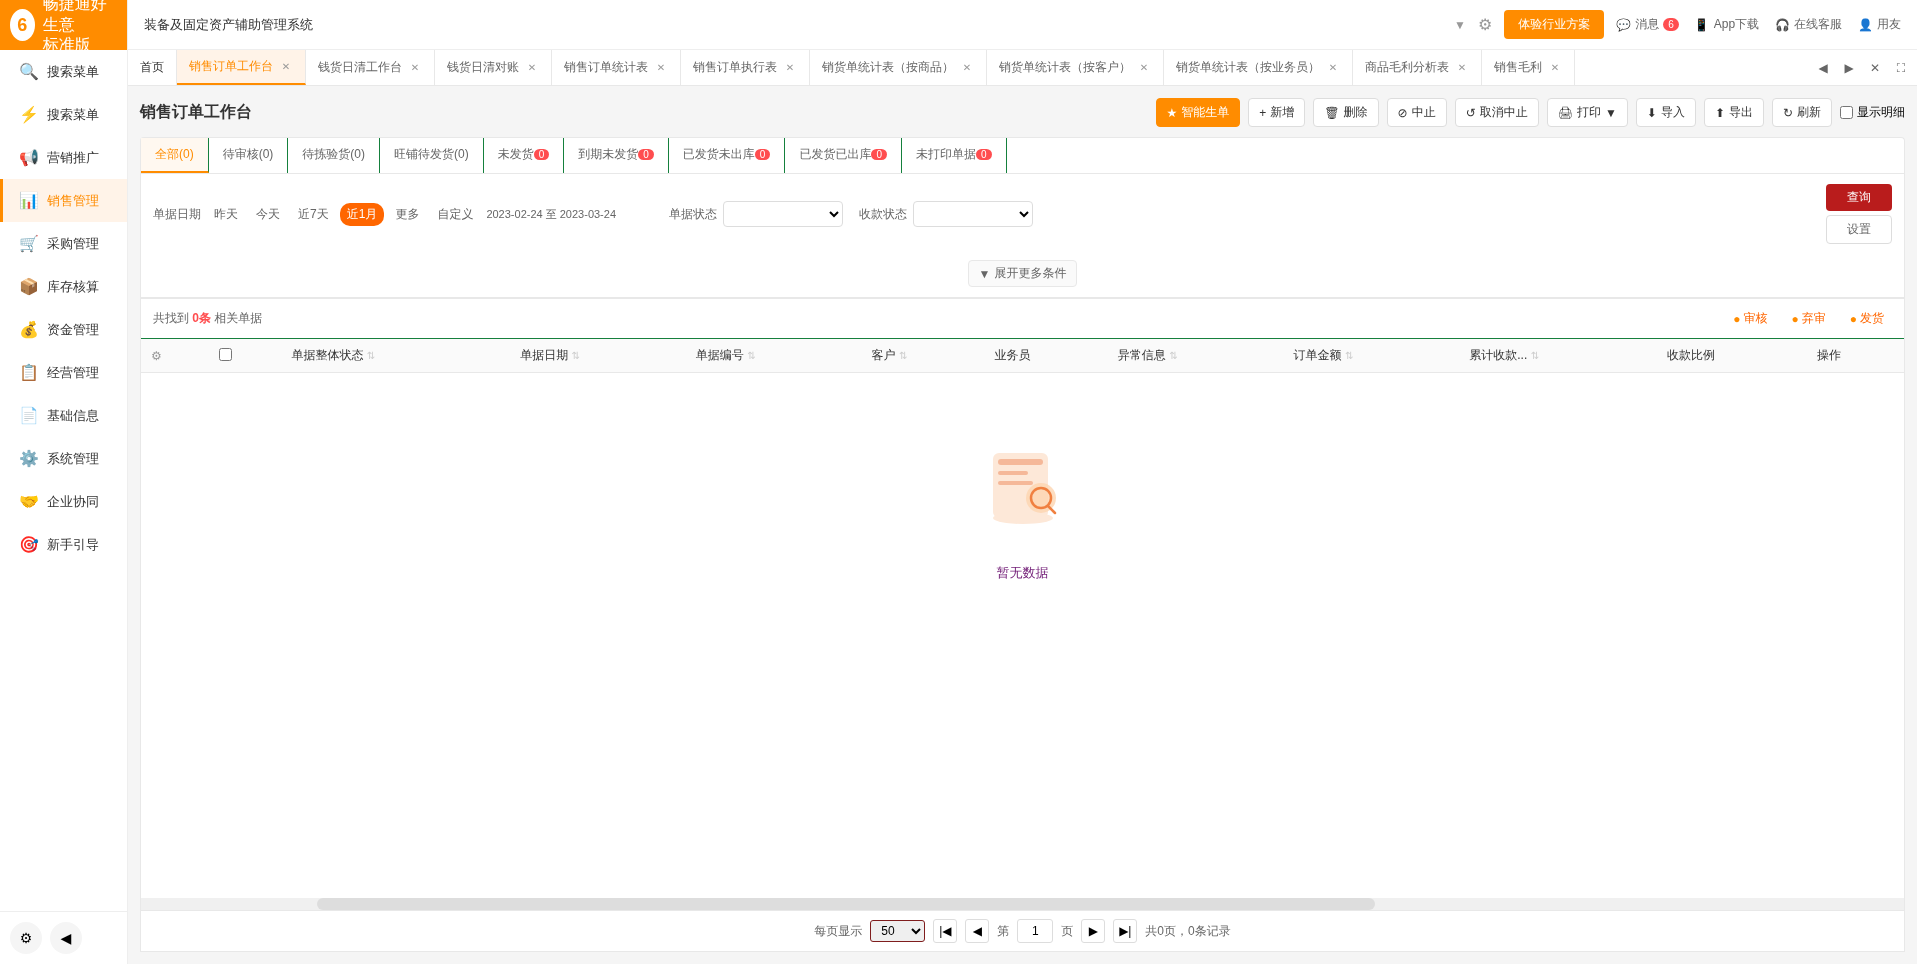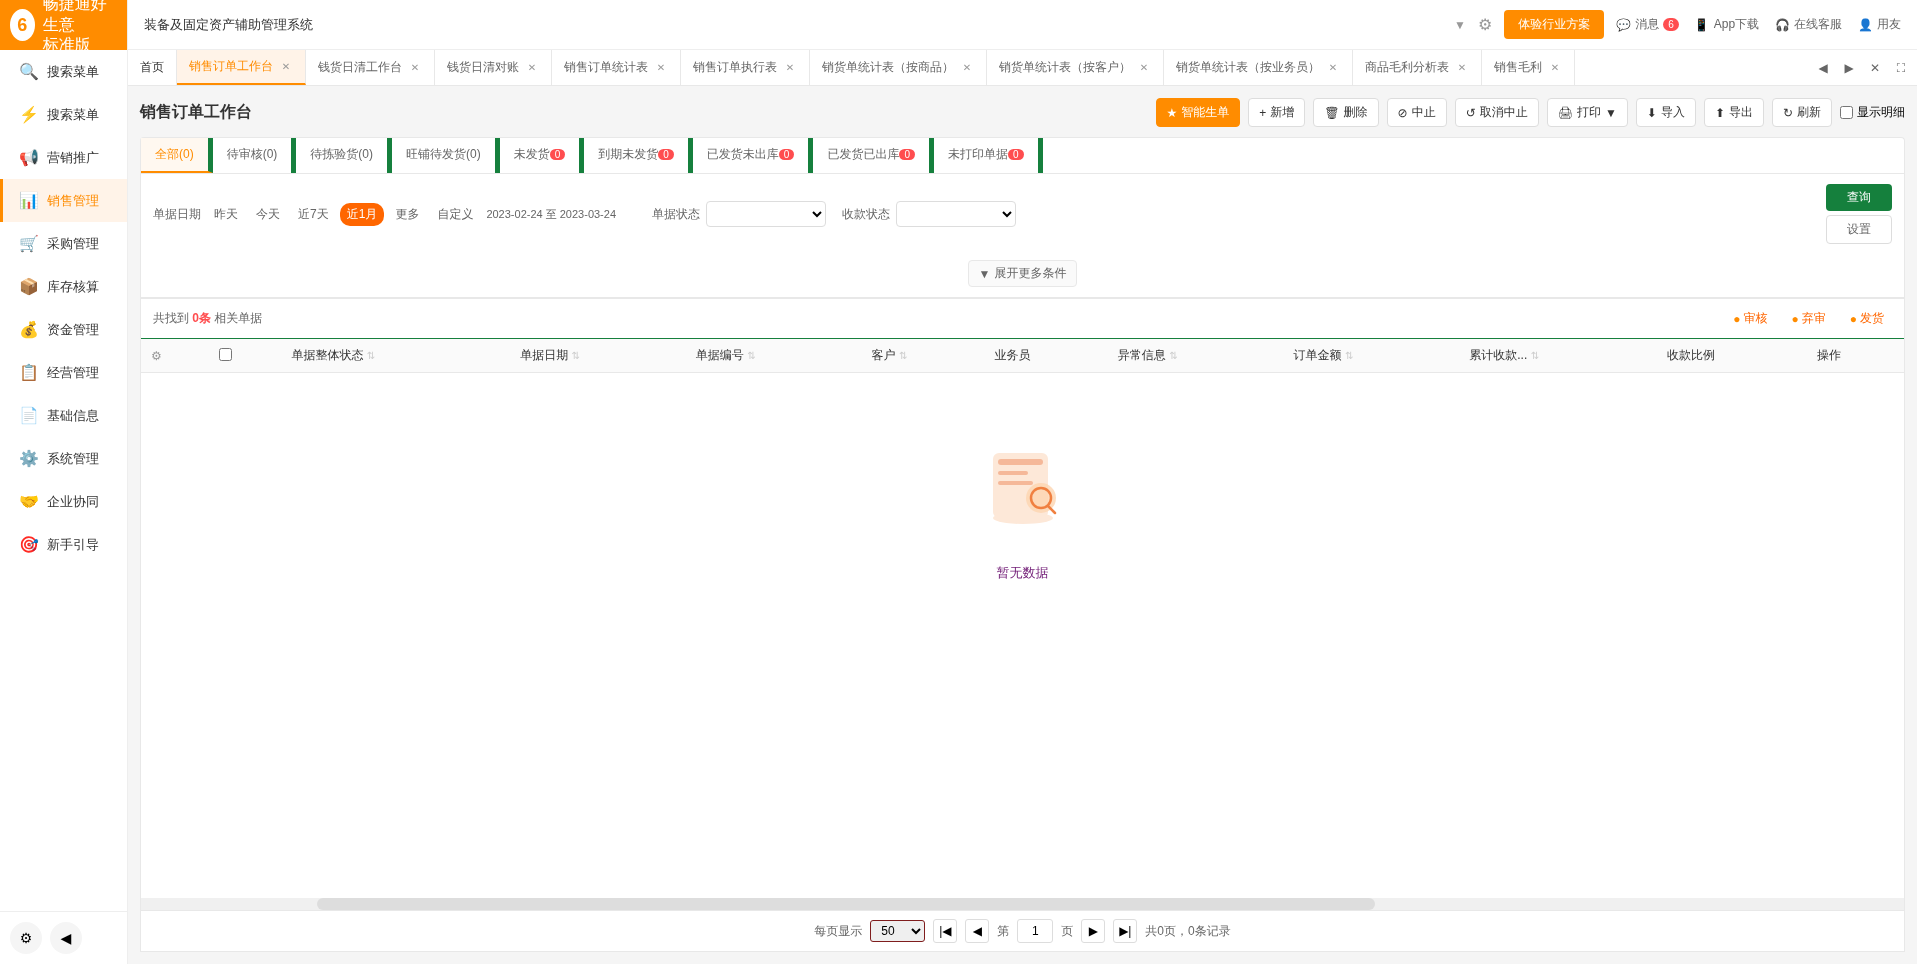--- a/index.html
+++ b/index.html
@@ -43,36 +43,36 @@
 
     
     .page-header { display: flex; align-items: center; justify-content: space-between; margin-bottom: 10px; }
     .page-title { font-size: 16px; font-weight: bold; color: #333; }
     .page-actions { display: flex; align-items: center; gap: 8px; }
     .action-btn { padding: 5px 10px; border-radius: 4px; font-size: 12px; cursor: pointer; border: 1px solid #ddd; background: #fff; color: #333; display: flex; align-items: center; gap: 4px; }
     .action-btn.primary { background: #ff8c00; color: #fff; border-color: #ff8c00; }
 
     
     .sub-tabs { display: flex; gap: 0; background: #fff; border-radius: 4px 4px 0 0; border: 1px solid #e8e8e8; border-bottom: none; margin-bottom: 0; flex-shrink: 0; }
-    .sub-tab { padding: 8px 14px; cursor: pointer; font-size: 12px; color: #666; border-right: 5px solid #15803d; white-space: nowrap; }
+    .sub-tab { padding: 8px 14px; cursor: pointer; font-size: 12px; color: #666; border-right: 1px solid #15803d; white-space: nowrap; }
     .sub-tab.active { color: #ff8c00; background: #fff8f0; border-bottom: 2px solid #ff8c00; }
     .sub-tab .count-badge-orange { background: #ff4d4f; color: #fff; border-radius: 10px; padding: 0 5px; font-size: 10px; }
 
     
     .filter-area { background: #fff; border: 1px solid #e8e8e8; padding: 10px 12px; display: flex; align-items: center; gap: 16px; flex-wrap: wrap; }
     .filter-row { display: flex; align-items: center; gap: 16px; width: 100%; }
     .filter-item { display: flex; align-items: center; gap: 6px; font-size: 12px; }
     .filter-label { color: #666; white-space: nowrap; }
     .filter-date-btns { display: flex; gap: 4px; }
     .filter-date-btn { padding: 2px 6px; border-radius: 3px; cursor: pointer; font-size: 12px; color: #666; border: 1px solid transparent; }
     .filter-date-btn.active { background: #ff6600; color: #fff; border-radius: 10px; }
     .filter-date-range { color: #666; font-size: 11px; }
     .filter-select { min-width: 120px; padding: 4px 8px; border: 1px solid #ddd; border-radius: 4px; font-size: 12px; background: #fff; }
     .filter-expand { display: flex; align-items: center; gap: 4px; color: #666; cursor: pointer; font-size: 12px; border: 1px solid #e8e8e8; padding: 4px 10px; border-radius: 4px; background: #fafafa; }
-    .query-btn { padding: 5px 20px; background: #15803d; color: #fff; border: none; border-radius: 4px; cursor: pointer; font-size: 12px; }
+    .query-btn { padding: 5px 20px; background: #b91c1c; color: #fff; border: none; border-radius: 4px; cursor: pointer; font-size: 12px; }
     .set-btn { padding: 5px 20px; background: #fff; color: #666; border: 1px solid #ddd; border-radius: 4px; cursor: pointer; font-size: 12px; }
 
     
     .table-container { background: #fff; border: 1px solid #e8e8e8; flex: 1; display: flex; flex-direction: column; overflow: hidden; }
     .table-toolbar { padding: 8px 12px; display: flex; align-items: center; justify-content: space-between; border-bottom: 1px solid #15803d; }
     .table-count { font-size: 12px; color: #666; }
     .table-count-highlight { color: #ff4d4f; font-weight: bold; }
     .table-actions { display: flex; gap: 8px; }
     .table-action-btn { font-size: 12px; color: #ff6600; cursor: pointer; display: flex; align-items: center; gap: 3px; padding: 3px 8px; }
     .table-scroll { flex: 1; overflow: auto; }
@@ -313,21 +313,21 @@
           <div class="filter-date-btns">
             <span class="filter-date-btn">昨天</span>
             <span class="filter-date-btn">今天</span>
             <span class="filter-date-btn">近7天</span>
             <span class="filter-date-btn active">近1月</span>
             <span class="filter-date-btn">更多</span>
             <span class="filter-date-btn">自定义</span>
           </div>
           <span class="filter-date-range">2023-02-24 至 2023-03-24</span>
         </div>
-        <div class="filter-item" style="margin-left:20px;">
+        <div class="filter-item" style="margin-left:37px;">
           <span class="filter-label">单据状态</span>
           <select class="filter-select">
             <option value=""></option>
           </select>
         </div>
         <div class="filter-item">
           <span class="filter-label">收款状态</span>
           <select class="filter-select">
             <option value=""></option>
           </select>

